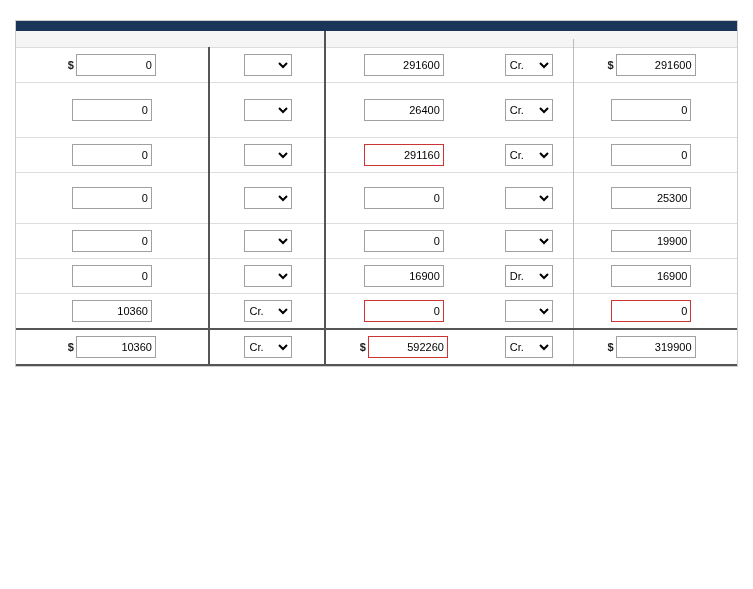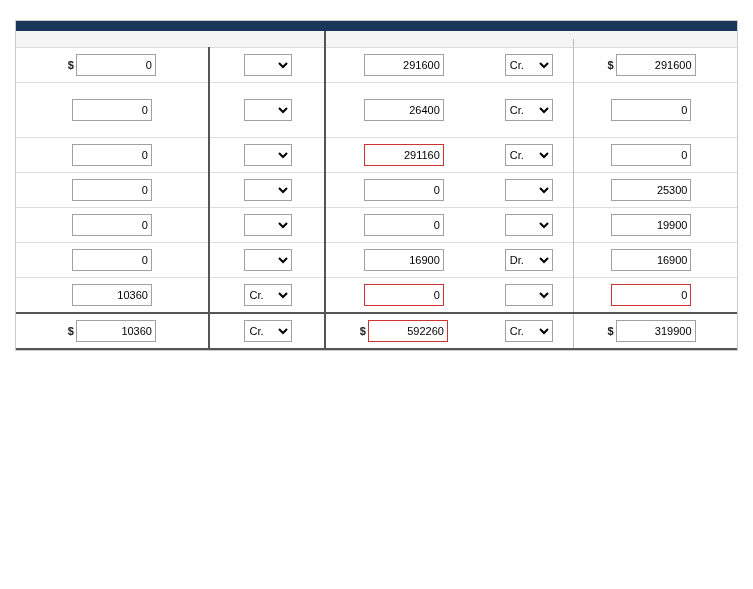--- a/index.html
+++ b/index.html
@@ -230,21 +230,21 @@
           <td style="padding: 3px 4px;">
             <div class="cell-group">
               <input class="input-box" type="text" value="0" style="">
             </div>
           </td>
           <td style="border-right: 1px solid rgb(187, 187, 187); padding: 3px 2px;">
             <div class="cell-group">
               <select class="select-box"><option value="" selected=""></option><option value="Cr.">Cr.</option><option value="Dr.">Dr.</option></select>
             </div>
           </td>
-          <td style="padding: 3px 4px;">
+          <td style="padding: 11px 4px;">
             <div class="cell-group">
               <input class="input-box" type="text" value="25300" style="">
             </div>
           </td>
           <td style="width: 8px;"></td>
         </tr>
         <tr style="border-top: 1px solid rgb(221, 221, 221);">
           <td colspan="1" style="border-right: 2px solid rgb(85, 85, 85); padding: 3px 4px;">
             <div class="cell-group">
               <input class="input-box" type="text" value="0" style="">

